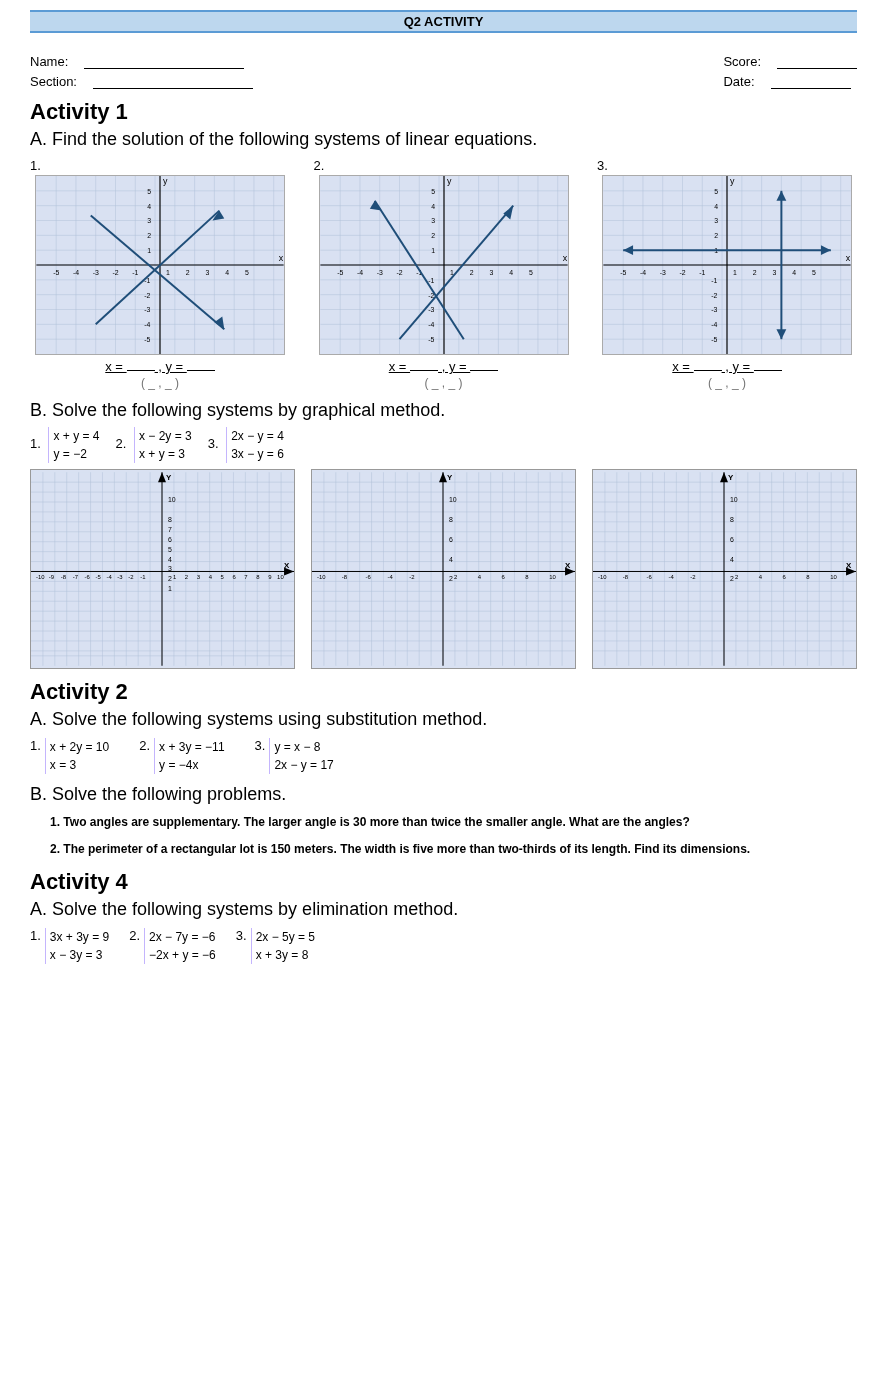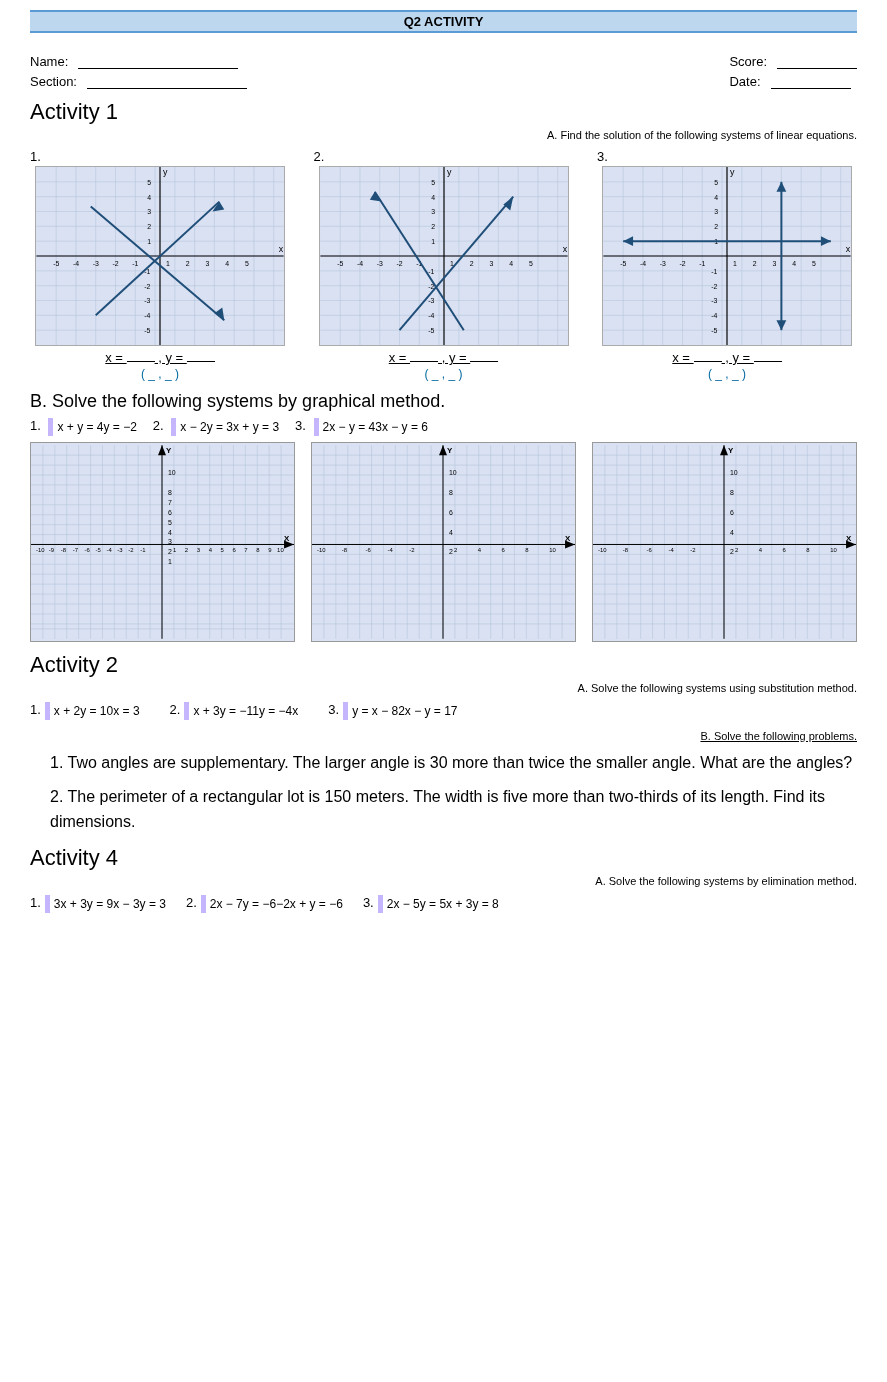--- a/index.html
+++ b/index.html
@@ -17,21 +17,21 @@
       margin-bottom: 2px;
     }
     .header-left, .header-right {
       display: flex;
       flex-direction: column;
       gap: 4px;
     }
     .header-line {
       display: flex;
       align-items: center;
-      gap: 10px;
+      gap: 16px;
     }
     .underline-field {
       border-bottom: 1px solid #000;
       min-width: 160px;
       display: inline-block;
       height: 16px;
     }
     .underline-field-short {
       border-bottom: 1px solid #000;
       min-width: 80px;
@@ -43,27 +43,26 @@
       font-weight: bold;
       font-size: 13px;
       margin-bottom: 6px;
       border-top: 2px solid #5b9bd5;
       border-bottom: 2px solid #5b9bd5;
       background: #bdd7ee;
       padding: 2px 0;
     }
     h2.activity-title {
       font-size: 22px;
-      font-weight: normal;
+      font-weight: bold;
       margin: 10px 0 4px 0;
     }
     .section-label {
-      font-size: 11px;
+      font-size: 18px;
       margin-bottom: 8px;
-      text-align: right;
     }
     .graphs-row {
       display: flex;
       gap: 10px;
       justify-content: space-between;
       margin-bottom: 8px;
     }
     .graph-item {
       display: flex;
       flex-direction: column;
@@ -93,21 +92,21 @@
       text-decoration: underline;
     }
     .answer-blank {
       border-bottom: 1px solid #000;
       display: inline-block;
       width: 28px;
     }
     .answer-coord {
       font-size: 12px;
       margin-top: 2px;
-      color: #0369a1;
+      color: #737373;
     }
 
     
     .section-b-label {
       font-size: 18px;
       margin: 10px 0 6px 0;
     }
     .systems-row {
       display: flex;
       gap: 16px;
@@ -115,24 +114,24 @@
     }
     .system-item {
       font-size: 13px;
     }
     .system-number {
       display: inline-block;
       margin-right: 4px;
     }
     .system-brace {
       display: inline-flex;
-      flex-direction: row;
+      flex-direction: column;
       font-size: 12px;
       vertical-align: middle;
-      border-left: 5px solid #c4b5fd;
+      border-left: 1px solid #c4b5fd;
       padding-left: 4px;
       line-height: 1.5;
     }
     .large-graphs-row {
       display: flex;
       gap: 6px;
       justify-content: space-between;
       margin-bottom: 10px;
     }
     .large-graph-item {
@@ -160,22 +159,23 @@
       margin: 6px 0 10px 0;
     }
     .activity2-system {
       display: flex;
       align-items: flex-start;
       gap: 4px;
       font-size: 13px;
     }
     .problems-list {
       margin: 6px 0 6px 20px;
-      font-size: 16px;
+      font-size: 12px;
       line-height: 1.6;
+      font-weight: bold;
     }
     .problem-item {
       margin-bottom: 8px;
     }
 
     
     .activity3-systems-row {
       display: flex;
       gap: 20px;
       margin: 6px 0 10px 0;
@@ -730,21 +730,21 @@
   </div>
   <div class="activity2-system">
     <span>3.</span>
     <span class="system-brace">
       <span>y = x − 8</span>
       <span>2x − y = 17</span>
     </span>
   </div>
 </div>
 
-<div class="section-label" style="margin-top:8px;text-decoration:underline;">B.  Solve the following problems.</div>
+<div class="section-label" style="margin-top:8px;">B.  Solve the following problems.</div>
 
 <div class="problems-list">
   <div class="problem-item">
     <span>1.</span>
     <span>Two angles are supplementary.  The larger angle is 30 more than twice the smaller angle.  What are the angles?</span>
   </div>
   <div class="problem-item">
     <span>2.</span>
     <span>The perimeter of a rectangular lot is 150 meters.  The width is five more than two-thirds of its length.  Find its dimensions.</span>
   </div>

